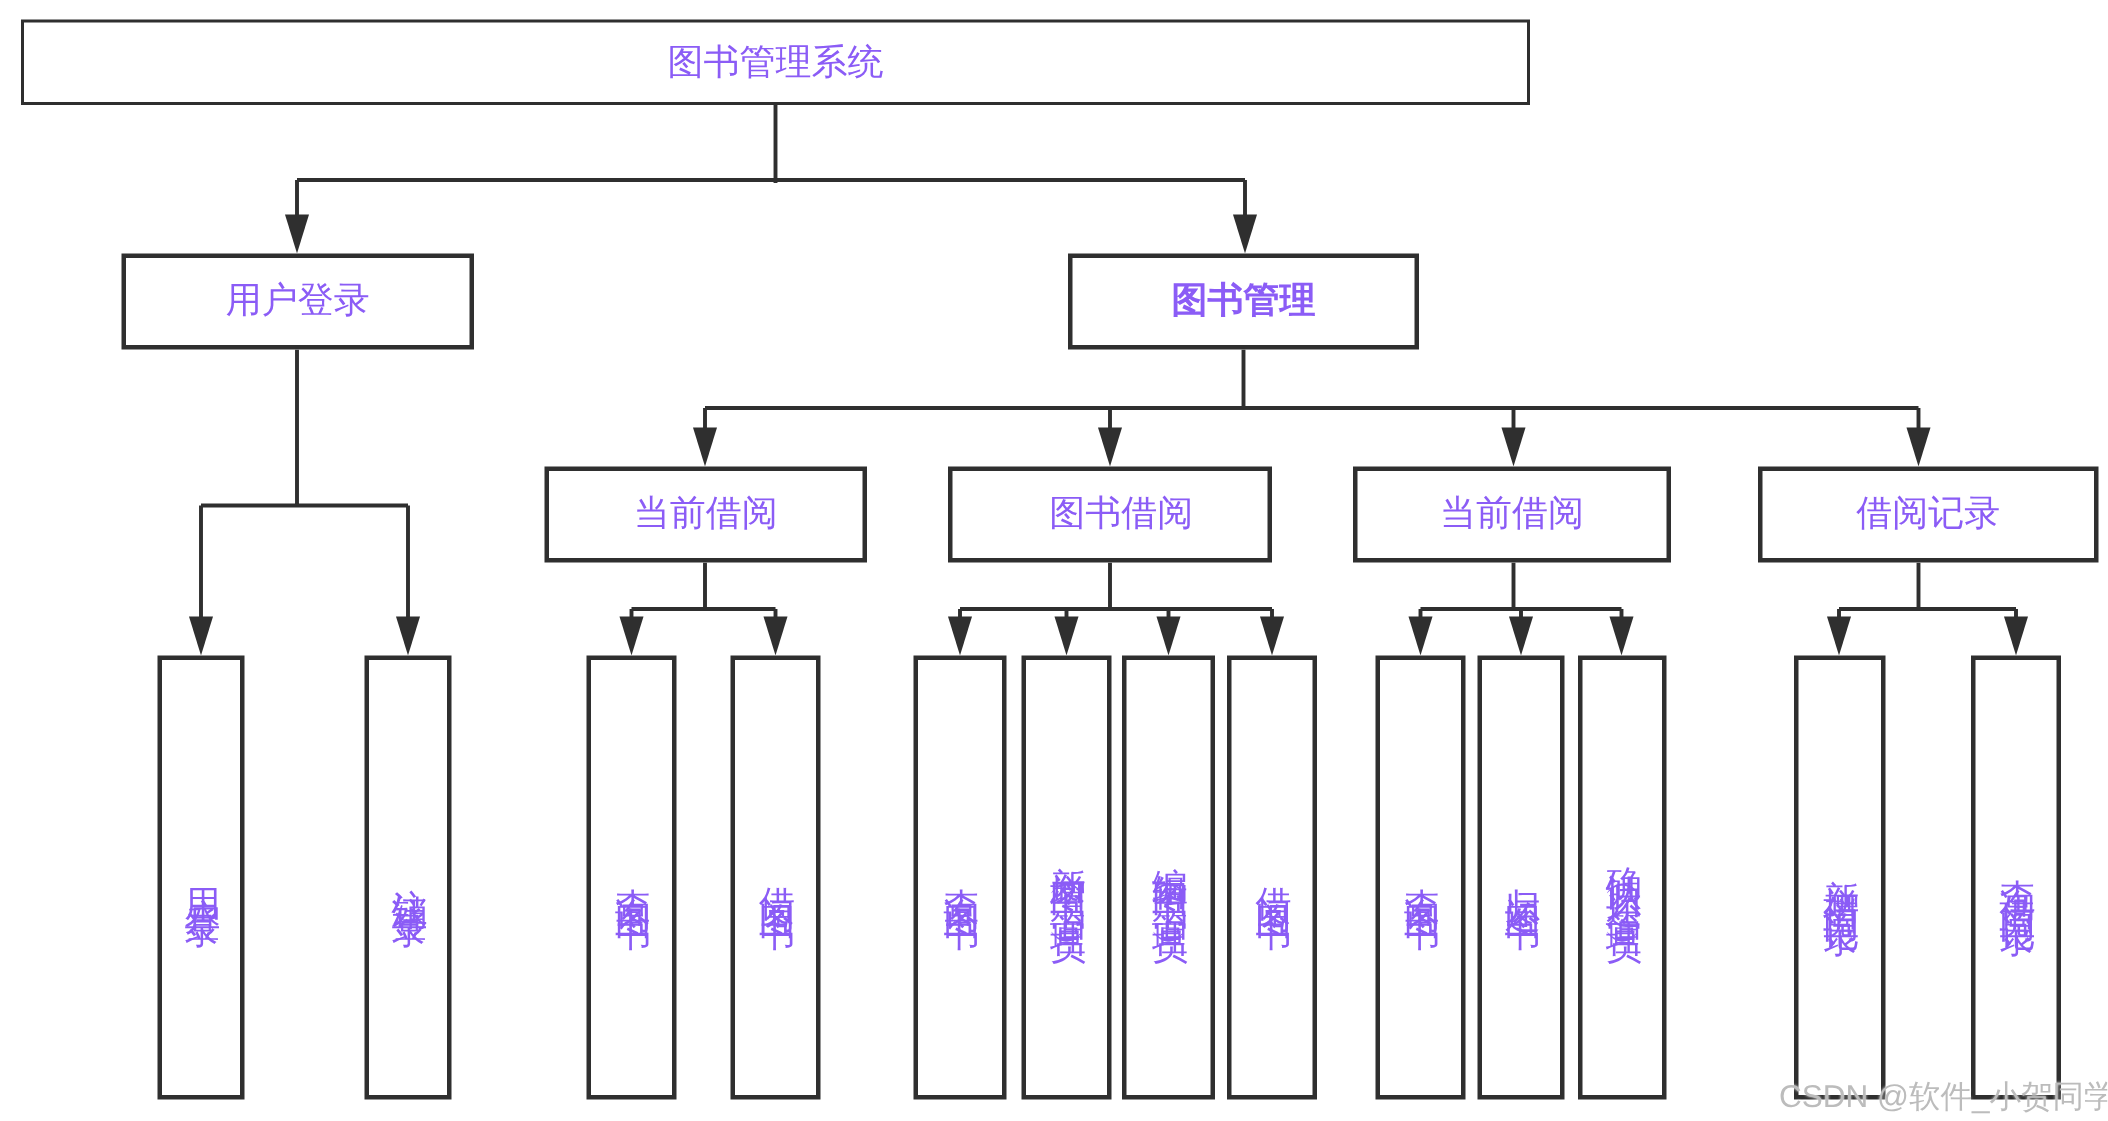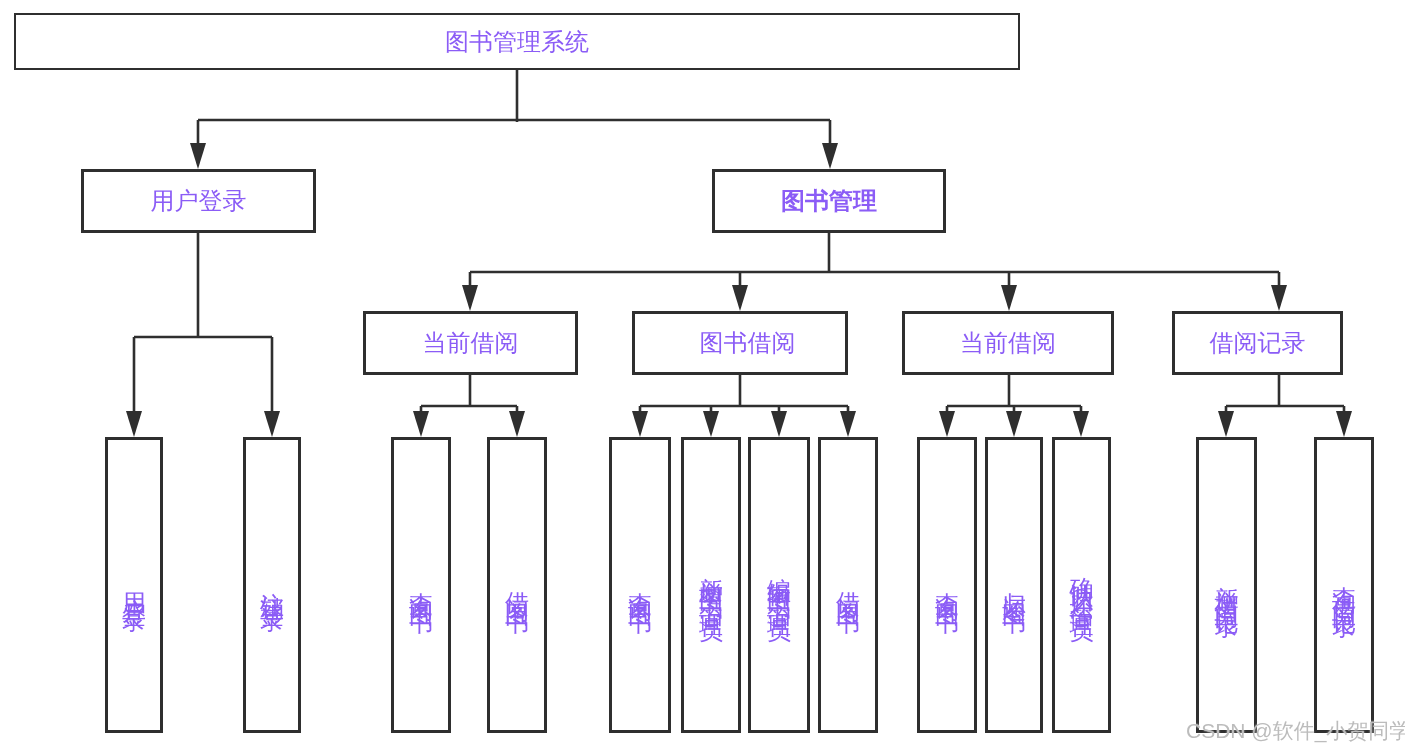--- a/index.html
+++ b/index.html
@@ -81,21 +81,21 @@
   </svg>
 
   <div class="node root" style="left:14px; top:13px; width:1006px; height:57px;">图书管理系统</div>
 
   <div class="node" style="left:81px; top:169px; width:235px; height:64px;">用户登录</div>
   <div class="node" style="left:712px; top:169px; width:234px; height:64px;font-weight:bold;">图书管理</div>
 
   <div class="node" style="left:363px; top:311px; width:215px; height:64px;">当前借阅</div>
   <div class="node" style="left:632px; top:311px; width:216px; height:64px;padding-left:15px;">图书借阅</div>
   <div class="node" style="left:902px; top:311px; width:212px; height:64px;">当前借阅</div>
-  <div class="node" style="left:1172px; top:311px; width:171px; height:64px;">借阅记录</div>
+  <div class="node" style="left:1172px; top:311px; width:227px; height:64px;">借阅记录</div>
 
   <div class="node leaf" style="left:105px; top:437px; width:58px; height:296px;">用户登录</div>
   <div class="node leaf" style="left:243px; top:437px; width:58px; height:296px;">注销登录</div>
 
   <div class="node leaf" style="left:391px; top:437px; width:60px; height:296px;">查询图书</div>
   <div class="node leaf" style="left:487px; top:437px; width:60px; height:296px;">借阅图书</div>
 
   <div class="node leaf" style="left:609px; top:437px; width:62px; height:296px;">查询图书</div>
   <div class="node leaf" style="left:681px; top:437px; width:60px; height:296px;">新增图书（管理员）</div>
   <div class="node leaf" style="left:748px; top:437px; width:62px; height:296px;">编辑图书（管理员）</div>

